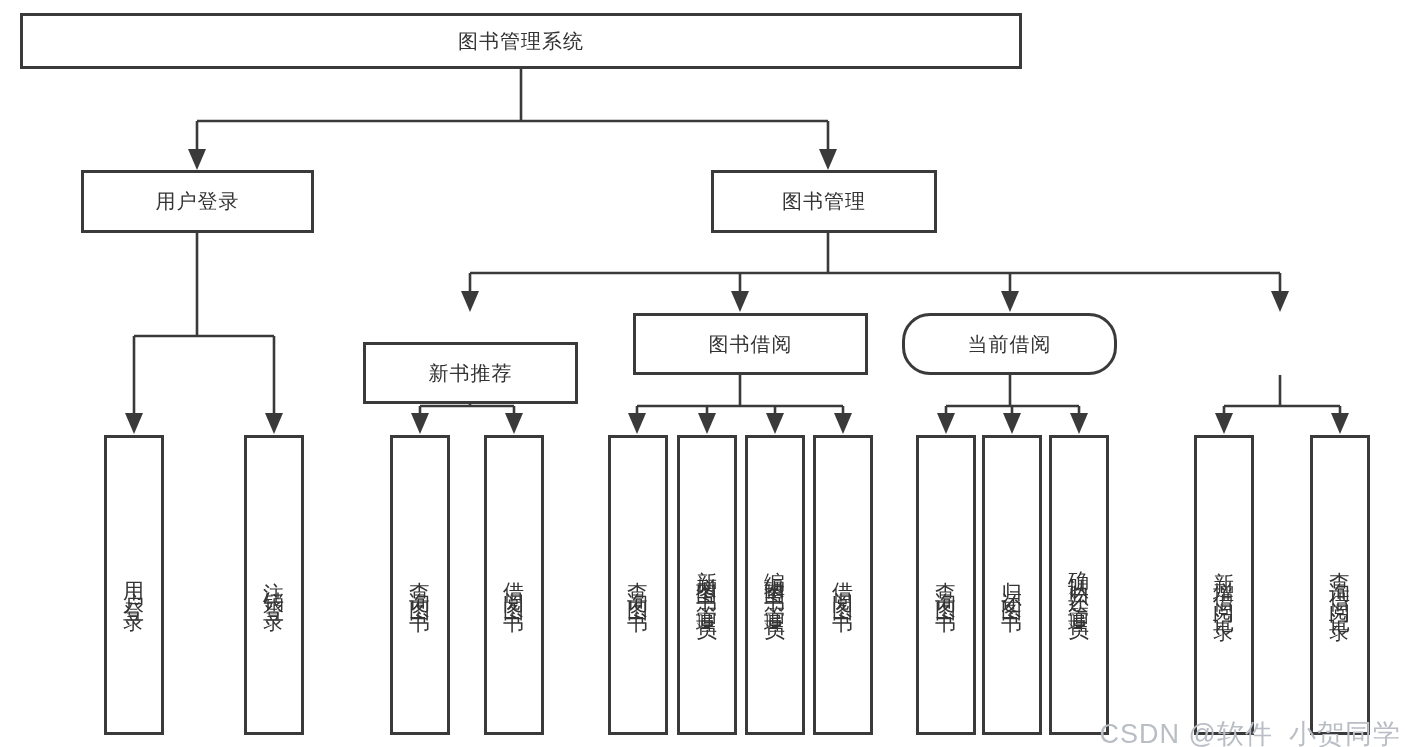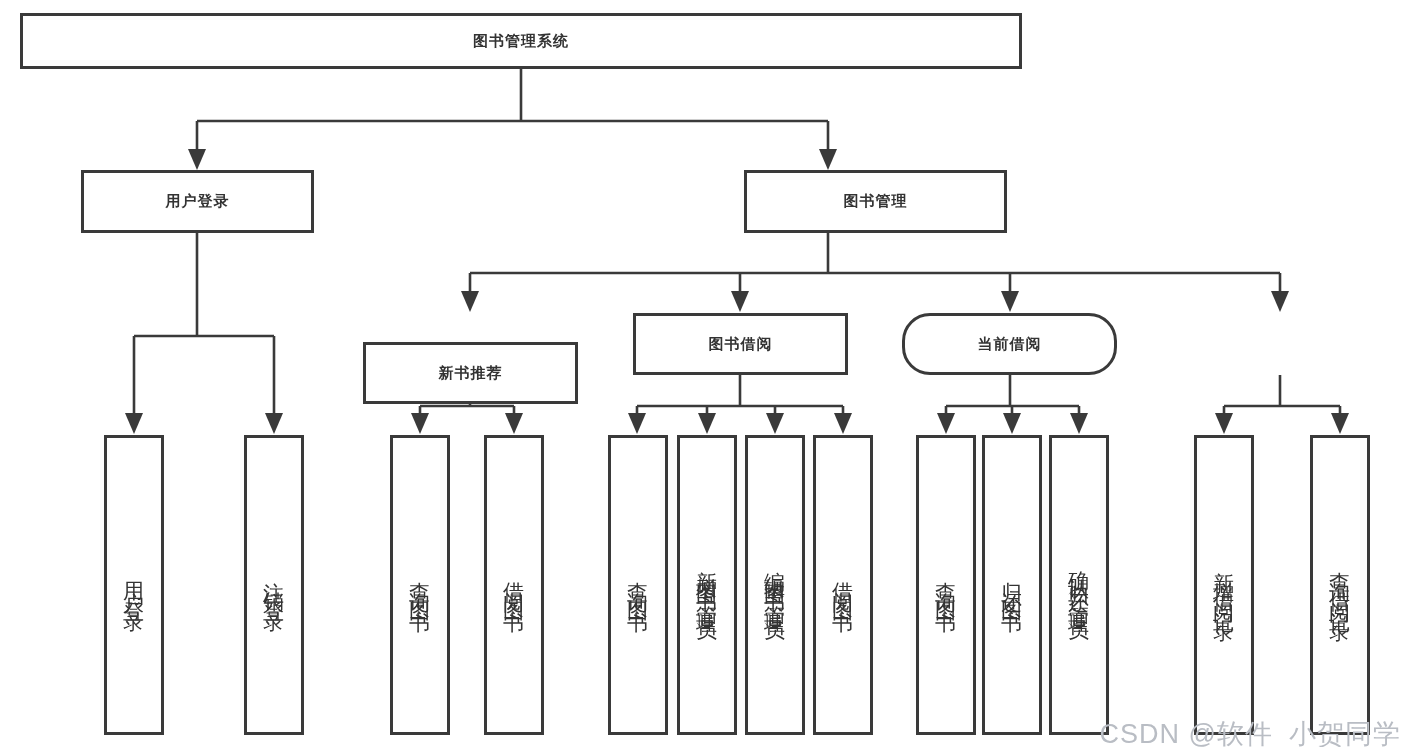--- a/index.html
+++ b/index.html
@@ -12,21 +12,21 @@
   }
   #connectors{position:absolute;left:0;top:0;width:1405px;height:747px;}
   .box{
     position:absolute;
     box-sizing:border-box;
     border:3px solid #3a3a3a;
     background:#ffffff;
     display:flex;align-items:center;justify-content:center;
     color:#333333;
   }
-  .hbox span{font-size:15px;letter-spacing:1px;white-space:nowrap;font-weight:bold;}
+  .hbox span{font-size:20px;letter-spacing:1px;white-space:nowrap;}
   .root{left:20px;top:13px;width:1002px;height:56px;}
   .lvl2{top:170px;height:63px;}
   .lvl3{top:313px;height:62px;}
   .leaf{top:435px;width:60px;height:300px;}
   .leaf span{
     writing-mode:vertical-rl;
     text-orientation:mixed;
     font-size:21px;
     letter-spacing:10px;
     line-height:1;
@@ -118,28 +118,28 @@
     </g>
   </svg>
 
   <div class="box hbox root">
     <span>图书管理系统</span>
   </div>
 
   <div class="box hbox lvl2" style="left:81px;width:233px;">
     <span>用户登录</span>
   </div>
-  <div class="box hbox lvl2" style="left:711px;width:263px;margin-left:33px;">
+  <div class="box hbox lvl2" style="left:711px;width:226px;">
     <span>图书管理</span>
   </div>
 
   <div class="box hbox lvl3" style="left:363px;width:215px;margin-top:29px;">
     <span>新书推荐</span>
   </div>
-  <div class="box hbox lvl3" style="left:633px;width:215px;">
+  <div class="box hbox lvl3" style="left:633px;width:235px;">
     <span>图书借阅</span>
   </div>
   <div class="box hbox lvl3" style="left:902px;width:215px;border-radius:28px;">
     <span>当前借阅</span>
   </div>
 
   <div class="box leaf" style="left:104px;">
     <span>用户登录</span>
   </div>
   <div class="box leaf" style="left:244px;">

